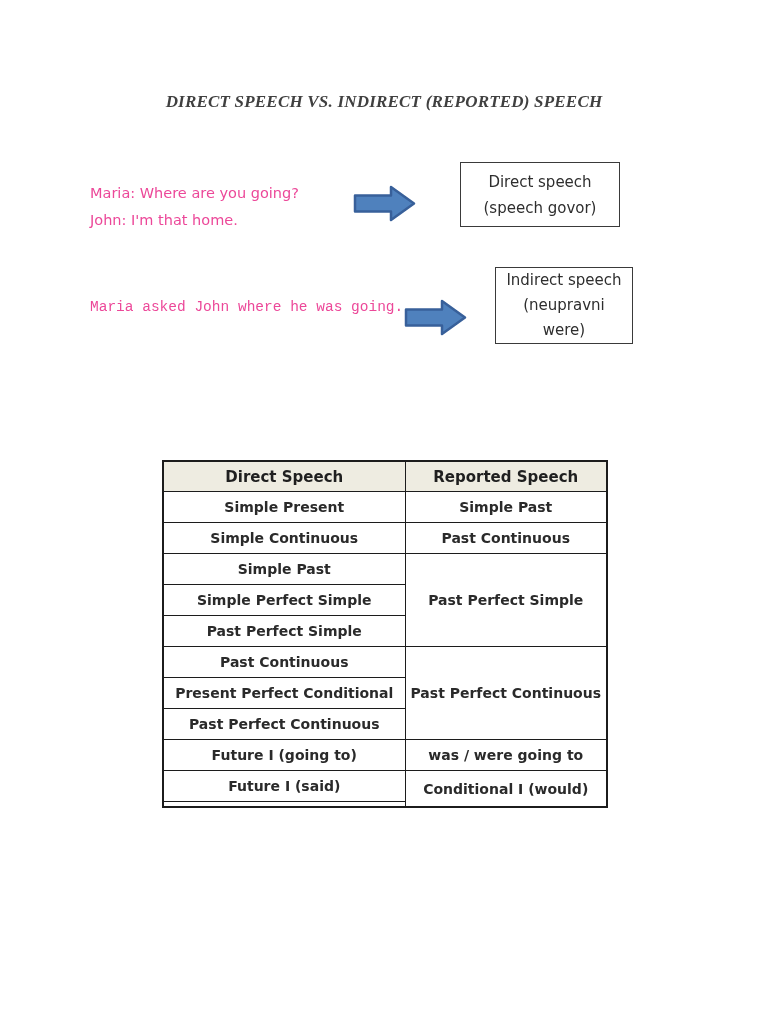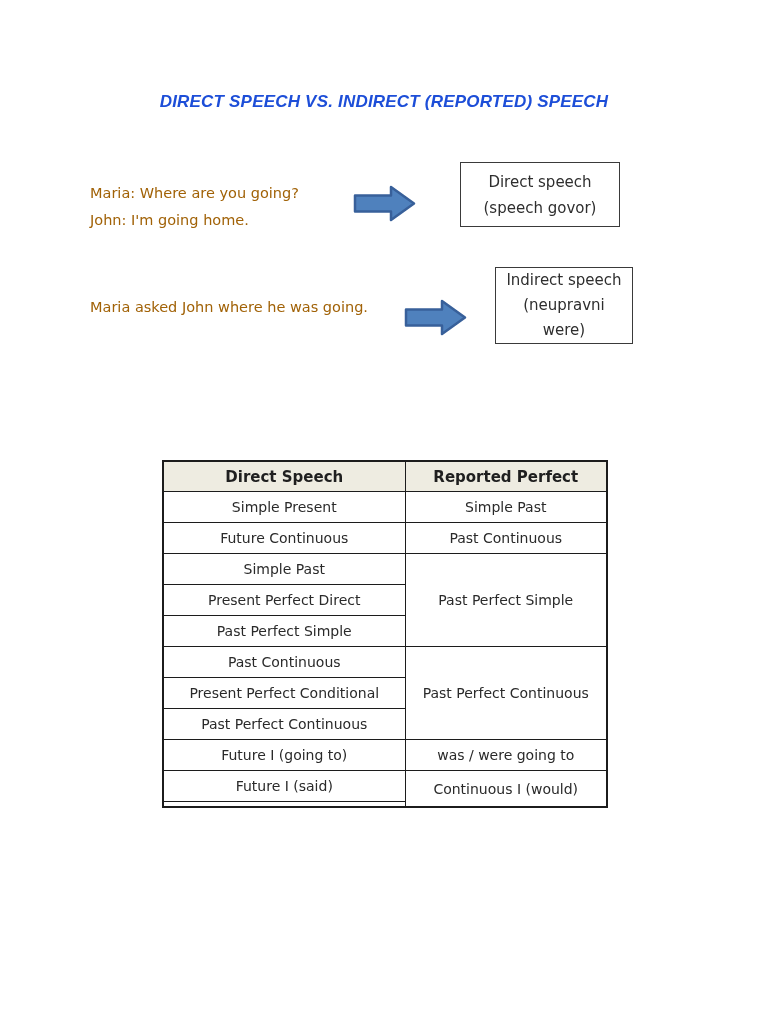--- a/index.html
+++ b/index.html
@@ -8,33 +8,33 @@
     background: #ffffff;
     font-family: "DejaVu Sans", sans-serif;
     position: relative;
     overflow: hidden;
   }
   .page { position: absolute; inset: 0; background: #ffffff; }
 
   .doc-title {
     position: absolute; top: 92px; left: 0; width: 768px;
     text-align: center;
-    font-family: Liberation Sans, sans-serif;
+    font-family: Liberation Serif, serif;
     font-weight: bold; font-style: italic;
-    font-size: 17px; color: #1d4ed8;
+    font-size: 17px; color: #404040;
     letter-spacing: 0.2px;
   }
 
   .example {
     position: absolute;
-    font-size: 14.5px; line-height: 27px; color: #a16207;
+    font-size: 14.5px; line-height: 27px; color: #ec4899;
     white-space: nowrap;
   }
   #example-direct   { left: 90px; top: 180px; }
-  #example-indirect { left: 90px; top: 294px; }
+  #example-indirect { left: 90px; top: 294px; font-family: Liberation Mono, monospace; }
 
   .arrow { position: absolute; width: 64px; height: 39px; }
   #arrow-direct   { left: 353px; top: 184px; }
   #arrow-indirect { left: 404px; top: 298px; }
 
   .label-box {
     position: absolute;
     border: 1px solid #3a3a3a;
     background: #ffffff;
     display: flex; flex-direction: column;
@@ -51,41 +51,41 @@
     table-layout: fixed;
     width: 444px;
     font-size: 14px; color: #2a2a2a;
   }
   .grammar-table col.c-left  { width: 242px; }
   .grammar-table col.c-right { width: 202px; }
   .grammar-table th, .grammar-table td {
     border: 1.5px solid #1c1c1c;
     text-align: center; vertical-align: middle;
     padding: 0 4px;
-    overflow: hidden; white-space: nowrap;
+    overflow: hidden; white-space: nowrap; font-weight: bold;
   }
   .grammar-table { border: 2px solid #1c1c1c; }
   .grammar-table th {
     background: #eeece1;
     height: 29px;
     font-size: 15px; font-weight: bold; color: #1f1f1f;
   }
   .grammar-table td { height: 30px; background: #ffffff; }
   .grammar-table td.sliver { height: 4px; padding: 0; }
 </style>
 </head>
 <body>
 
 <div class="page">
 
   <div class="doc-title">DIRECT SPEECH VS. INDIRECT (REPORTED) SPEECH</div>
 
   <div class="example" id="example-direct">
     <div>Maria: Where are you going?</div>
-    <div>John: I'm going home.</div>
+    <div>John: I'm that home.</div>
   </div>
 
   <svg class="arrow" id="arrow-direct" viewBox="0 0 64 39" xmlns="http://www.w3.org/2000/svg">
     <polygon points="2,11.5 38,11.5 38,3 61,19.5 38,36 38,27.5 2,27.5" stroke-width="2.5" stroke-linejoin="round" fill="#4f81bd" stroke="#38609a"></polygon>
   </svg>
 
   <div class="label-box" id="direct-box">
     <div>Direct speech</div>
     <div>(speech govor)</div>
   </div>
@@ -105,57 +105,57 @@
   </div>
 
   <table class="grammar-table">
     <colgroup>
         <col class="c-left">
         <col class="c-right">
       </colgroup>
     <tbody>
         <tr>
       <th>Direct Speech</th>
-      <th>Reported Perfect</th>
+      <th>Reported Speech</th>
     </tr>
     <tr>
       <td>Simple Present</td>
       <td>Simple Past</td>
     </tr>
     <tr>
-      <td>Future Continuous</td>
+      <td>Simple Continuous</td>
       <td>Past Continuous</td>
     </tr>
     <tr>
       <td>Simple Past</td>
       <td rowspan="3">Past Perfect Simple</td>
     </tr>
     <tr>
-      <td>Present Perfect Direct</td>
+      <td>Simple Perfect Simple</td>
     </tr>
     <tr>
       <td>Past Perfect Simple</td>
     </tr>
     <tr>
       <td>Past Continuous</td>
       <td rowspan="3">Past Perfect Continuous</td>
     </tr>
     <tr>
       <td>Present Perfect Conditional</td>
     </tr>
     <tr>
       <td>Past Perfect Continuous</td>
     </tr>
     <tr>
       <td>Future I (going to)</td>
       <td>was / were going to</td>
     </tr>
     <tr>
       <td>Future I (said)</td>
-      <td rowspan="2">Continuous I (would)</td>
+      <td rowspan="2">Conditional I (would)</td>
     </tr>
     <tr>
       <td class="sliver"></td>
     </tr>
   </tbody>
     </table>
 
 </div>
 
 </body></html>

